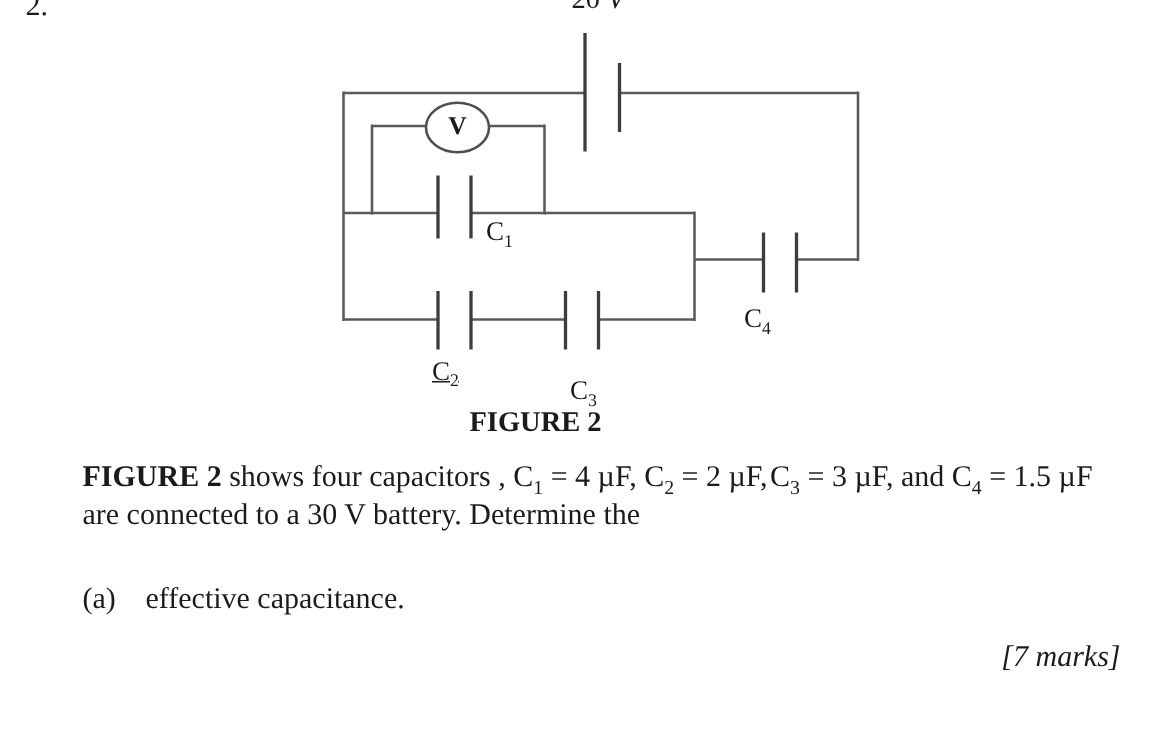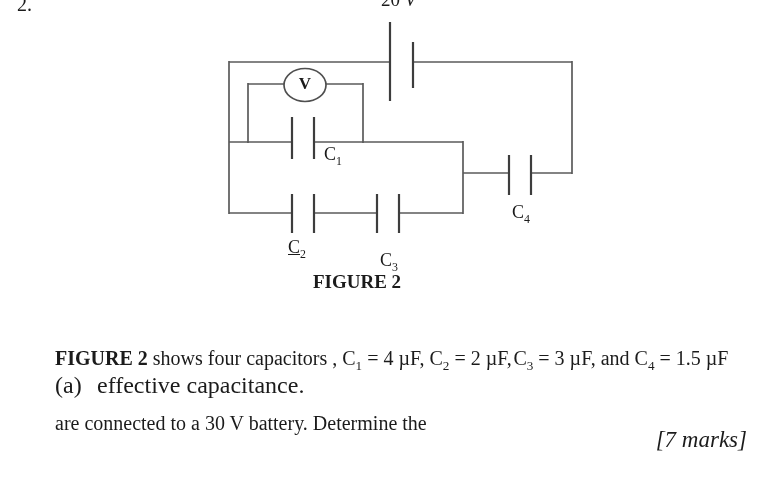--- a/index.html
+++ b/index.html
@@ -17,27 +17,27 @@
   .wire{stroke:#5a5a5a;stroke-width:1.7;fill:none;}
   .plate{stroke:#3d3d3d;stroke-width:2.2;fill:none;}
   .meter{stroke:#4f4f4f;stroke-width:1.7;fill:#ffffff;}
   
   .qnum{left:17px;top:-7px;font-size:20px;}
   .battery-label{left:381px;top:-11px;font-size:19px;white-space:nowrap;}
   .vm-label{left:294px;top:74px;width:22px;text-align:center;font-size:17px;font-weight:bold;}
   .cap-label{font-size:18px;white-space:nowrap;}
   .fig-caption{left:277px;top:271px;width:160px;text-align:center;font-size:19px;font-weight:bold;}
   .problem{left:55px;top:306px;width:700px;font-size:20px;line-height:25px;}
-  .pline{white-space:nowrap;margin-top:40px;}
+  .pline{white-space:nowrap;}
   .bold{font-weight:bold;}
   .ital{font-style:italic;}
   sub{font-size:0.66em;line-height:0;}
-  .qlist{left:55px;top:373px;font-size:24px;line-height:24.5px;}
+  .qlist{left:55px;top:387px;font-size:20px;line-height:24.5px;}
   .item .marker{display:inline-block;width:42px;}
-  .marks{right:28px;top:427px;font-size:23px;font-style:italic;white-space:nowrap;text-align:right;}
+  .marks{right:28px;top:427px;font-size:20px;font-style:italic;white-space:nowrap;text-align:right;}
 </style>
 </head>
 <body>
 
 <div id="screen">
 
   <svg id="circuit-svg" viewBox="0 0 775 489" xmlns="http://www.w3.org/2000/svg">
 
     <g>
       <line class="wire" x1="229" y1="62" x2="390" y2="62"></line>
@@ -93,21 +93,21 @@
 
   <div class="abs qnum">2.</div>
 
   <div class="abs battery-label"><span>20 </span><span class="ital">V</span></div>
 
   <div class="abs vm-label">V</div>
 
   <div class="abs cap-label" style="left:324px;top:144px;"><span>C</span><sub>1</sub></div>
   <div class="abs cap-label" style="left:288px;top:237px;text-decoration:underline;"><span>C</span><sub>2</sub></div>
   <div class="abs cap-label" style="left:380px;top:250px;"><span>C</span><sub>3</sub></div>
-  <div class="abs cap-label" style="left:512px;top:202px;text-align:center;"><span>C</span><sub>4</sub></div>
+  <div class="abs cap-label" style="left:496px;top:202px;text-align:center;"><span>C</span><sub>4</sub></div>
 
   <div class="abs fig-caption">FIGURE 2</div>
 
   <div class="abs problem">
     <div class="pline"><span class="bold">FIGURE 2</span><span> shows four capacitors , C</span><sub>1</sub><span> = 4 µF, C</span><sub>2</sub><span> = 2 µF, C</span><sub>3</sub><span> = 3 µF, and C</span><sub>4</sub><span> = 1.5 µF</span></div>
     <div class="pline">are connected to a 30 V battery. Determine the</div>
   </div>
 
   <div class="abs qlist">
     <div class="item">

